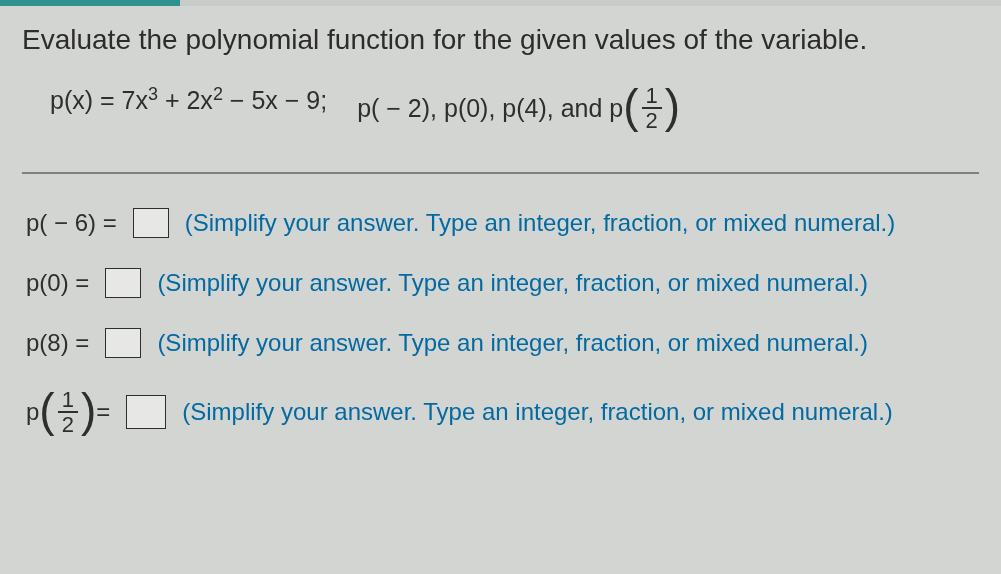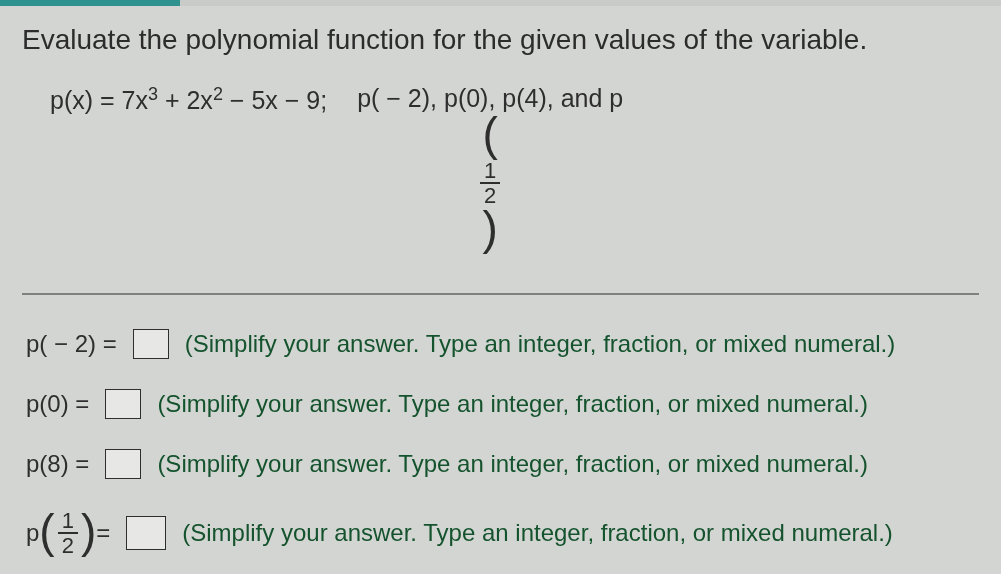--- a/index.html
+++ b/index.html
@@ -84,54 +84,54 @@
     font-size: 18px;
     text-align: center;
     padding: 0;
     margin: 0 6px;
   }
   .inputbox.big {
     width: 40px;
     height: 34px;
   }
   .hint {
-    color: #14532d;
+    color: #0369a1;
   }
 </style>
 </head>
 <body>
 
 <div class="topbar"></div>
 
 <div class="page">
 
   <div class="prompt">Evaluate the polynomial function for the given values of the variable.</div>
 
   <div class="equations">
     <span>
       <span>p(x) = 7x</span><span class="sup">3</span><span> + 2x</span><span class="sup">2</span><span> − 5x − 9;</span>
     </span>
-    <span style="display:inline-flex;align-items:center;flex-direction:column;">
+    <span style="display:inline-flex;align-items:center;">
       <span>p( − 2), p(0), p(4), and p</span>
       <span class="big-paren">(</span>
       <span class="frac">
         <span class="num">1</span>
         <span class="den">2</span>
       </span>
       <span class="big-paren">)</span>
     </span>
   </div>
 
   <hr class="hr">
 
   <div class="answers">
 
     <div class="row">
       <span class="label">
-        <span>p( − 2) = </span>
+        <span>p( − 6) = </span>
       </span>
       <input class="inputbox" value="" style="">
       <span class="hint">(Simplify your answer. Type an integer, fraction, or mixed numeral.)</span>
     </div>
 
     <div class="row">
       <span class="label">
         <span>p(0) = </span>
       </span>
       <input class="inputbox" value="" style="">

